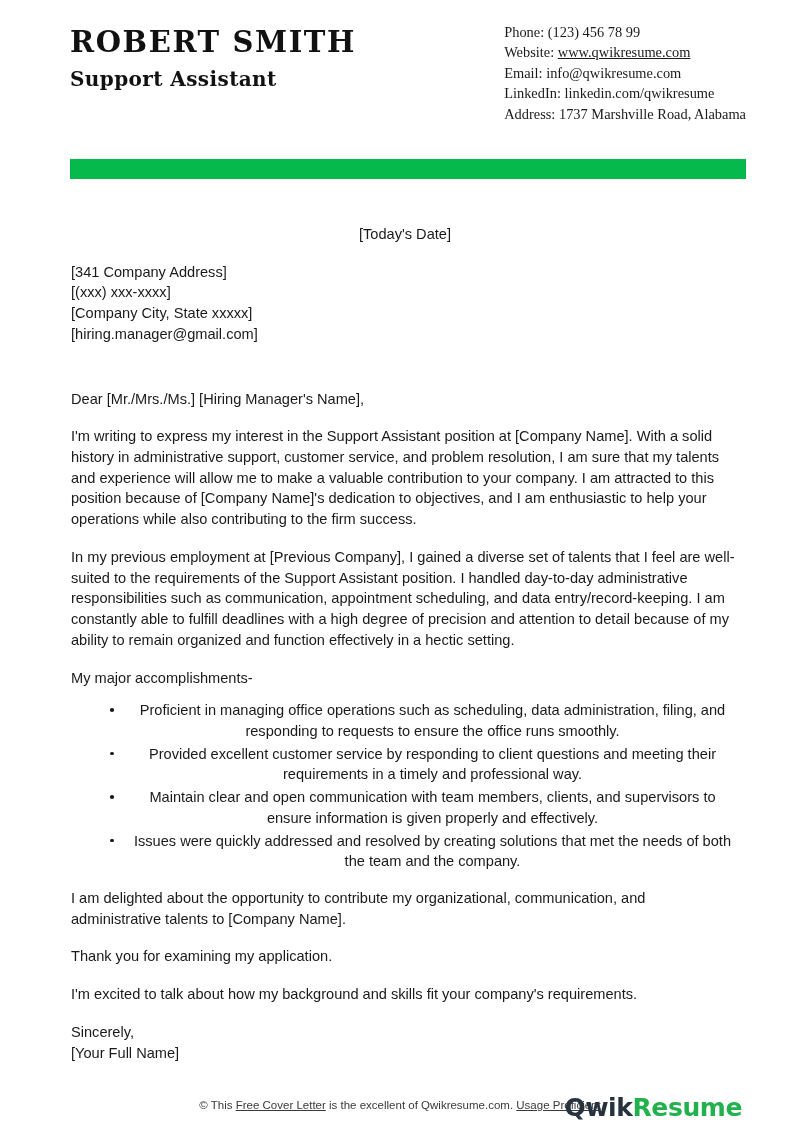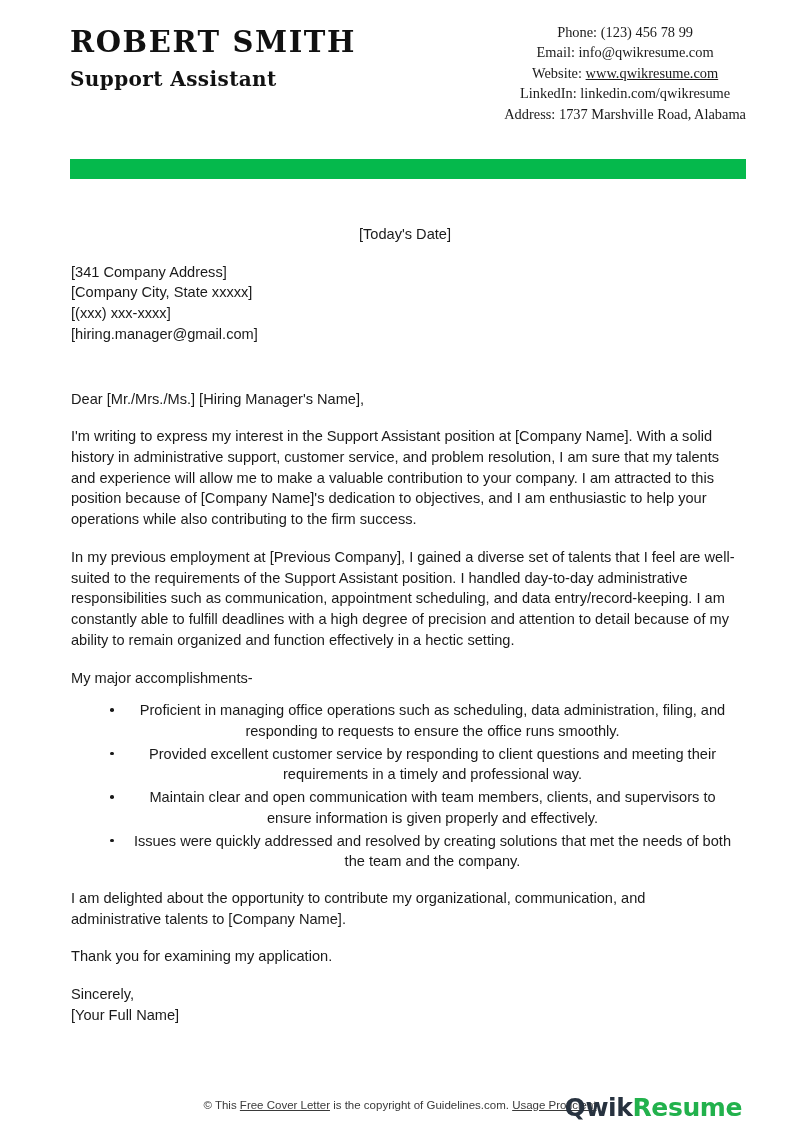--- a/index.html
+++ b/index.html
@@ -53,21 +53,21 @@
     font-weight: bold;
     letter-spacing: 0.4px;
     color: #111111;
     margin: 9px 0 0 0;
     line-height: 1.15;
   }
   .contact {
     font-family: "Liberation Serif", "DejaVu Serif", serif;
     font-size: 14.4px;
     line-height: 1.42;
-    text-align: center;
+    text-align: left;
     color: #1a1a1a;
     max-width: 300px;
   }
   .contact-line {
     white-space: nowrap;
   }
   .contact-line.wrap {
     white-space: normal;
   }
   .contact a,
@@ -182,37 +182,37 @@
 
 <div class="page">
 
   <div class="header">
     <div class="identity">
       <div class="name">ROBERT SMITH</div>
       <div class="job-title">Support Assistant</div>
     </div>
     <div class="contact">
       <div class="contact-line"><span>Phone: </span><span>(123) 456 78 99</span></div>
+      <div class="contact-line"><span>Website: </span><span class="link">www.qwikresume.com</span></div>
       <div class="contact-line"><span>Email: </span><span>info@qwikresume.com</span></div>
-      <div class="contact-line"><span>Website: </span><span class="link">www.qwikresume.com</span></div>
       <div class="contact-line"><span>LinkedIn: </span><span>linkedin.com/qwikresume</span></div>
       <div class="contact-line wrap"><span>Address: </span><span>1737 Marshville Road, Alabama</span></div>
     </div>
   </div>
 
   <div class="green-bar" style="background: rgb(5, 185, 76);"></div>
 
   <div class="content">
 
     <div class="date-line">[Today's Date]</div>
 
     <div class="block">
       <div class="addr-line">[341 Company Address]</div>
+      <div class="addr-line">[(xxx) xxx-xxxx]</div>
       <div class="addr-line">[Company City, State xxxxx]</div>
-      <div class="addr-line">[(xxx) xxx-xxxx]</div>
       <div class="addr-line">[hiring.manager@gmail.com]</div>
     </div>
 
     <div style="height:28px"></div>
 
     <div class="salutation">Dear [Mr./Mrs./Ms.] [Hiring Manager's Name],</div>
 
     <p class="para">I'm writing to express my interest in the Support Assistant position at [Company Name]. With a solid history in administrative support, customer service, and problem resolution, I am sure that my talents and experience will allow me to make a valuable contribution to your company. I am attracted to this position because of [Company Name]'s dedication to objectives, and I am enthusiastic to help your operations while also contributing to the firm success.</p>
 
     <p class="para">In my previous employment at [Previous Company], I gained a diverse set of talents that I feel are well-suited to the requirements of the Support Assistant position. I handled day-to-day administrative responsibilities such as communication, appointment scheduling, and data entry/record-keeping. I am constantly able to fulfill deadlines with a high degree of precision and attention to detail because of my ability to remain organized and function effectively in a hectic setting.</p>
@@ -223,26 +223,27 @@
       <li>Proficient in managing office operations such as scheduling, data administration, filing, and responding to requests to ensure the office runs smoothly.</li>
       <li>Provided excellent customer service by responding to client questions and meeting their requirements in a timely and professional way.</li>
       <li>Maintain clear and open communication with team members, clients, and supervisors to ensure information is given properly and effectively.</li>
       <li>Issues were quickly addressed and resolved by creating solutions that met the needs of both the team and the company.</li>
     </ul>
 
     <p class="para">I am delighted about the opportunity to contribute my organizational, communication, and administrative talents to [Company Name].</p>
 
     <p class="para">Thank you for examining my application.</p>
 
+    <p class="para">I'm excited to talk about how my background and skills fit your company's requirements.</p>
 
     <div class="sign-off">
       <div class="sig-line">Sincerely,</div>
       <div class="sig-line">[Your Full Name]</div>
     </div>
 
   </div>
 
   <div class="footer">
-    <div class="copyright"><span>© This </span><span class="link">Free Cover Letter</span><span> is the copyright of Guidelines.com. </span><span class="link">Usage Proficient</span></div>
+    <div class="copyright"><span>© This </span><span class="link">Free Cover Letter</span><span> is the excellent of Qwikresume.com. </span><span class="link">Usage Proficient</span></div>
     <div class="logo"><span class="qwik" style="color: rgb(39, 50, 63);">Qwik</span><span class="resume" style="color: rgb(34, 177, 76); text-align: center;">Resume</span></div>
   </div>
 
 </div>
 
 </body></html>

